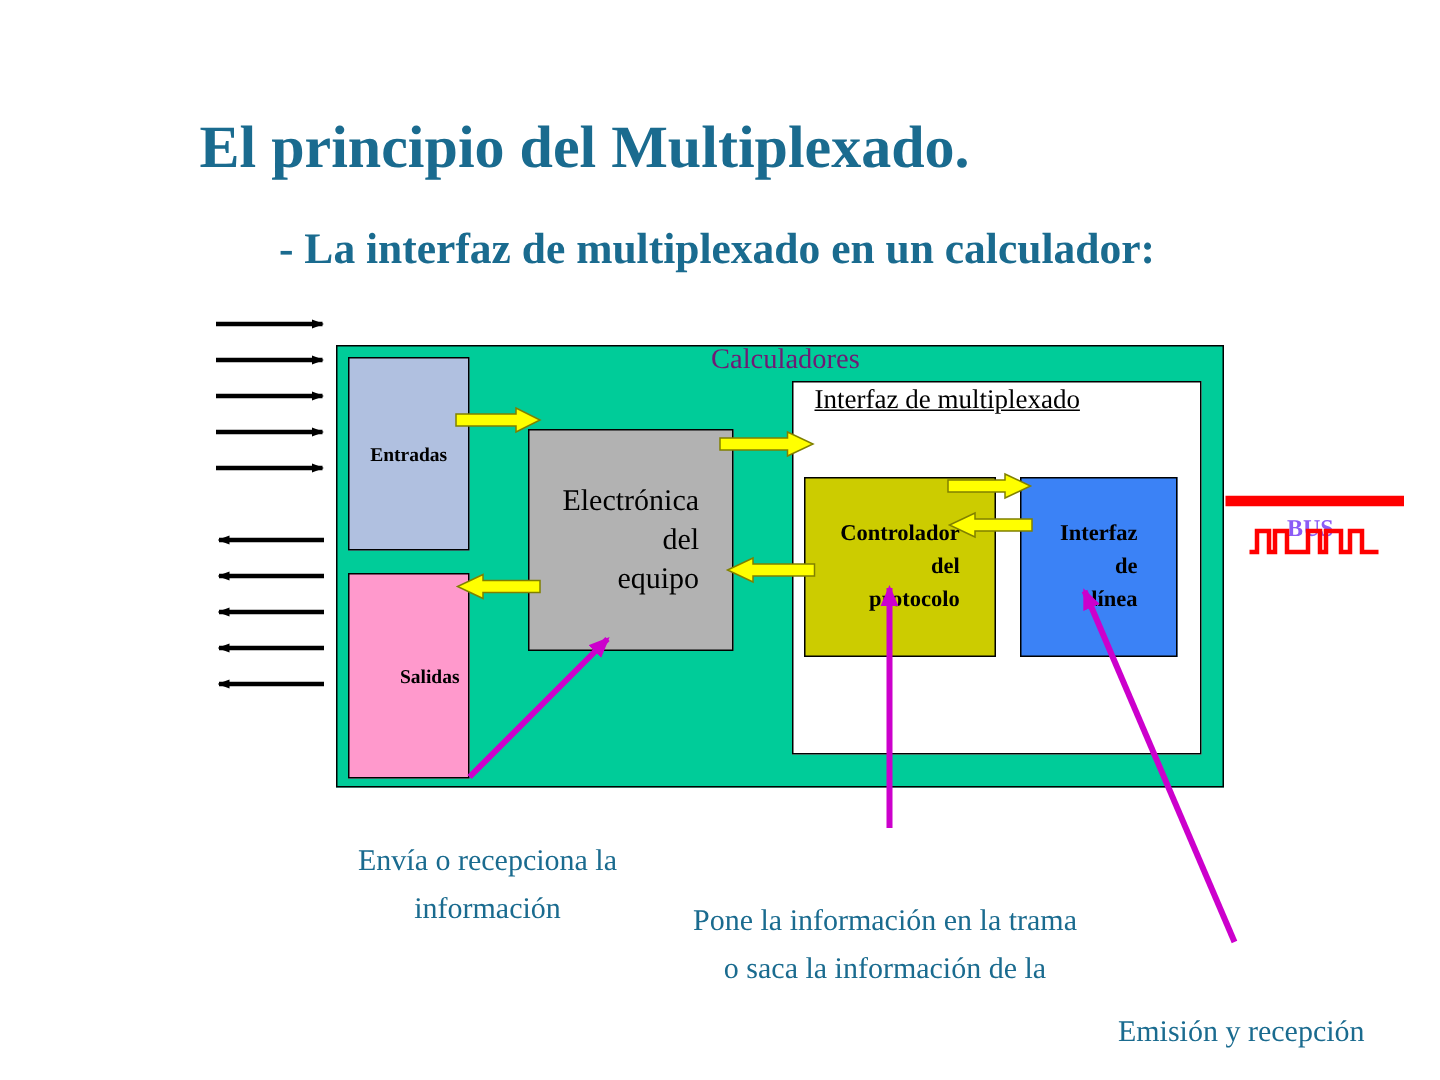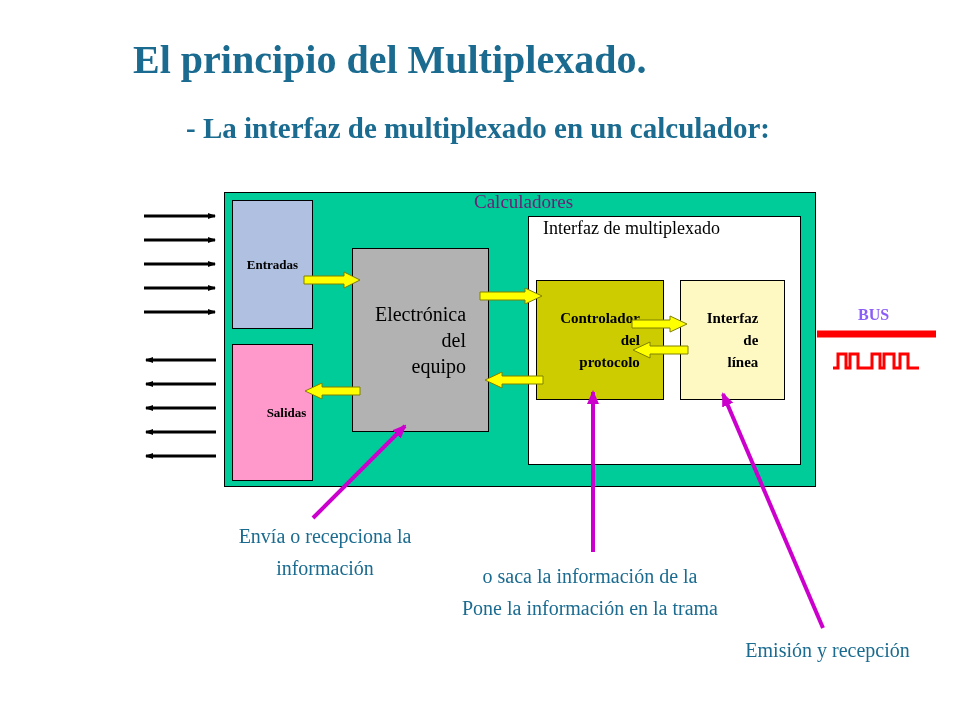--- a/index.html
+++ b/index.html
@@ -1,39 +1,39 @@
 <!DOCTYPE html>
 <html><head>
   <meta charset="utf-8">
   <style>
     html, body { margin: 0; padding: 0; background: #ffffff; }
     body { width: 960px; height: 720px; position: relative; overflow: hidden;
            font-family: "Liberation Serif", "DejaVu Serif", serif; }
-    .abs { position: absolute; }
+    .abs { position: absolute; margin-top: 38px; }
     .title { left: 133px; top: 40px; font-size: 40px; font-weight: bold; color: #1a6b8f;
              white-space: nowrap; line-height: 1; }
     .subtitle { left: 186px; top: 114px; font-size: 29px; font-weight: bold; color: #1a6b8f;
                 white-space: nowrap; line-height: 1; }
     .calc { left: 224px; top: 192px; width: 592px; height: 295px; background: #00cc99;
             border: 1.5px solid #000; box-sizing: border-box; }
     .calc-label { left: 474px; top: 192px; font-size: 19px; color: #701a75; line-height: 1; }
     .iface { left: 528px; top: 216px; width: 273px; height: 249px; background: #fff;
              border: 1.5px solid #000; box-sizing: border-box; }
-    .iface-label { left: 543px; top: 219px; font-size: 18px; color: #000; line-height: 1; white-space: nowrap; }
+    .iface-label { left: 543px; top: 219px; font-size: 18px; color: #000; line-height: 1; white-space: nowrap; text-decoration: underline; }
     .block { border: 1.5px solid #000; box-sizing: border-box; display: flex;
              align-items: center; justify-content: center; text-align: right; }
     .entradas { left: 232px; top: 200px; width: 81px; height: 129px; background: #b0c0e0;
                 font-weight: bold; font-size: 13px; }
     .salidas { left: 232px; top: 344px; width: 81px; height: 137px; background: #ff99cc;
                font-weight: bold; font-size: 13px; padding-left: 28px; }
-    .electronica { left: 352px; top: 248px; width: 137px; height: 184px; background: #b2b2b2;
+    .electronica { left: 352px; top: 248px; width: 137px; height: 148px; background: #b2b2b2;
                    font-size: 20px; line-height: 26px; }
     .controlador { left: 536px; top: 280px; width: 128px; height: 120px; background: #cccc00;
                    font-weight: bold; font-size: 15px; line-height: 22px; }
-    .linea { left: 680px; top: 280px; width: 105px; height: 120px; background: #fef9c3;
+    .linea { left: 680px; top: 280px; width: 105px; height: 120px; background: #3b82f6;
              font-weight: bold; font-size: 15px; line-height: 22px; }
     .bus-label { left: 858px; top: 306px; font-size: 16px; font-weight: bold; color: #8b5cf6; }
     .note { color: #1a6b8f; font-size: 20px; line-height: 32px; text-align: center; white-space: nowrap; }
     .note1 { left: 195px; top: 520px; width: 260px; }
     .note2 { left: 410px; top: 560px; width: 360px; }
     .note3 { left: 700px; top: 634px; width: 255px; text-align: center; }
     svg.overlay { position: absolute; left: 0; top: 0; pointer-events: none; }
   </style>
 </head>
 <body>
@@ -123,18 +123,18 @@
   <line x1="313" y1="518" x2="405" y2="426" stroke="#cc00cc" stroke-width="4" marker-end="url(#mag)"></line>
   <line x1="593" y1="552" x2="593" y2="392" stroke="#cc00cc" stroke-width="4" marker-end="url(#mag)"></line>
   <line x1="823" y1="628" x2="723" y2="394" stroke="#cc00cc" stroke-width="4" marker-end="url(#mag)"></line>
 </svg>
 
 <div class="abs note note1">
   <div>Envía o recepciona la</div>
   <div>información</div>
 </div>
 <div class="abs note note2">
+  <div>Pone la información en la trama</div>
   <div>o saca la información de la</div>
-  <div>Pone la información en la trama</div>
 </div>
 <div class="abs note note3">
   <div>Emisión y recepción</div>
 </div>
 
 </body></html>

